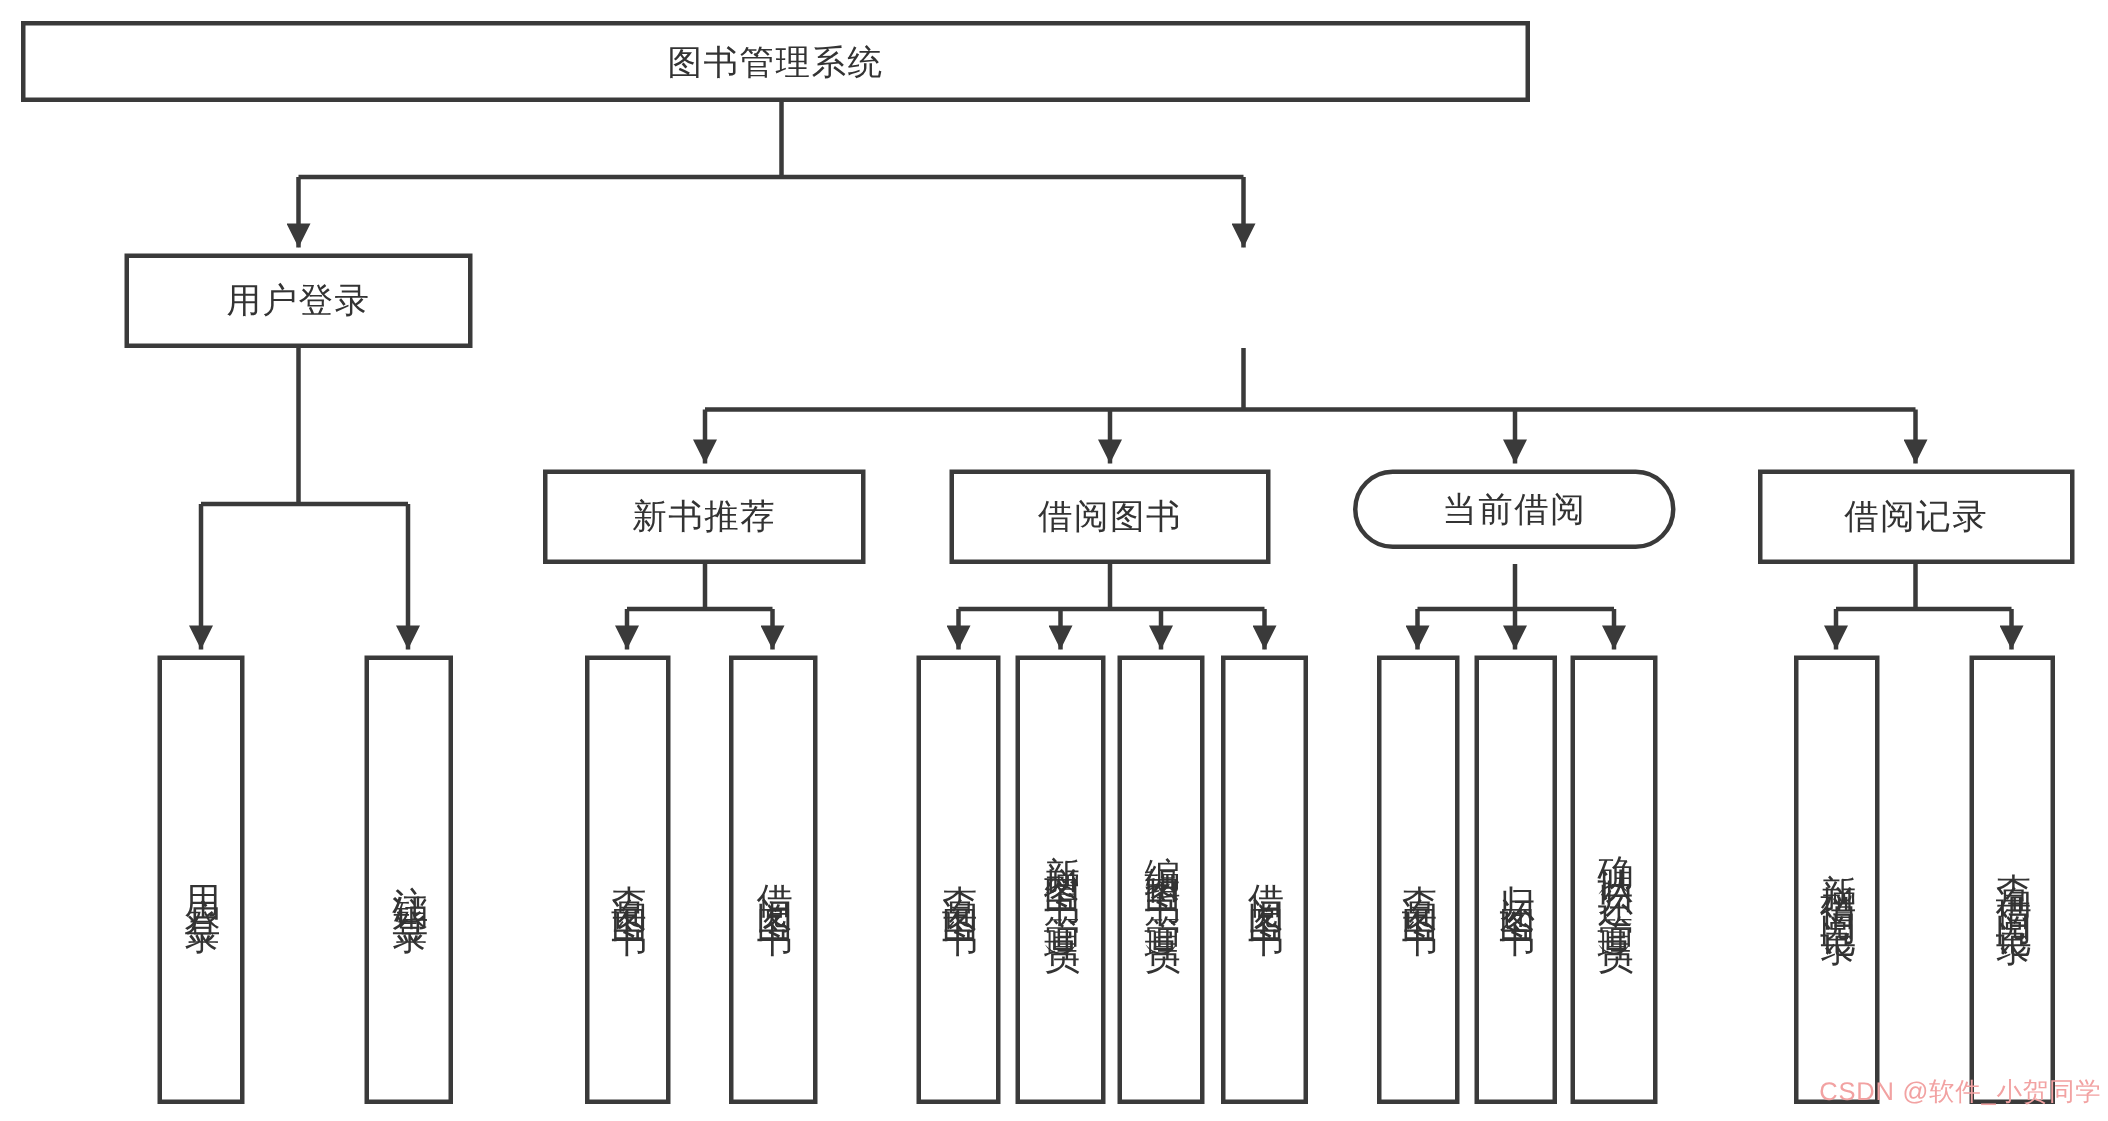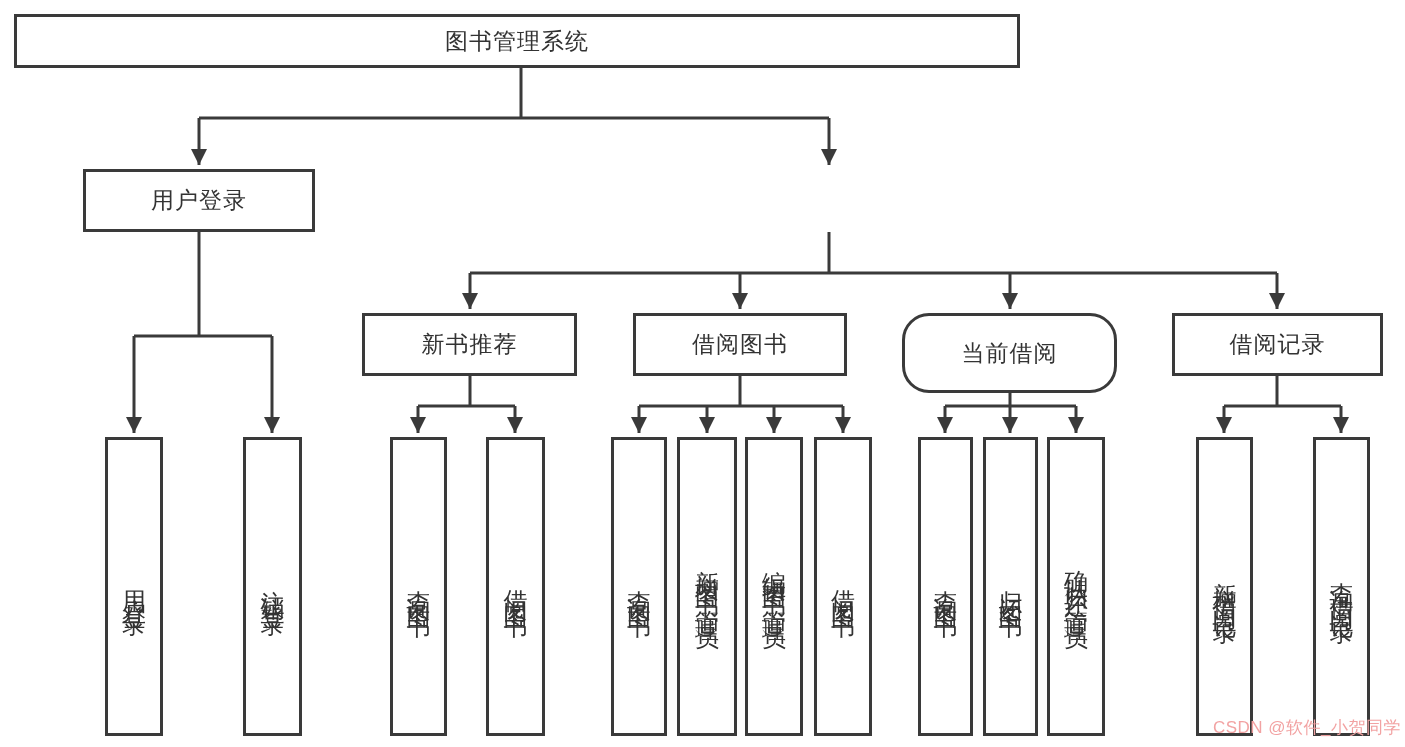--- a/index.html
+++ b/index.html
@@ -81,21 +81,21 @@
   <div class="box hbox" style="left:83px;top:169px;width:232px;height:63px;">
     <span>用户登录</span>
   </div>
 
   <div class="box hbox" style="left:362px;top:313px;width:215px;height:63px;">
     <span>新书推荐</span>
   </div>
   <div class="box hbox" style="left:633px;top:313px;width:214px;height:63px;">
     <span>借阅图书</span>
   </div>
-  <div class="box hbox" style="left:902px;top:313px;width:215px;height:80px;border-radius:27px;">
+  <div class="box hbox" style="left:902px;top:313px;width:215px;height:53px;border-radius:27px;">
     <span>当前借阅</span>
   </div>
   <div class="box hbox" style="left:1172px;top:313px;width:211px;height:63px;">
     <span>借阅记录</span>
   </div>
 
   <div class="box leaf" style="left:105px;width:58px;">
     <span class="vtext">用户登录</span>
   </div>
   <div class="box leaf" style="left:243px;width:59px;">

